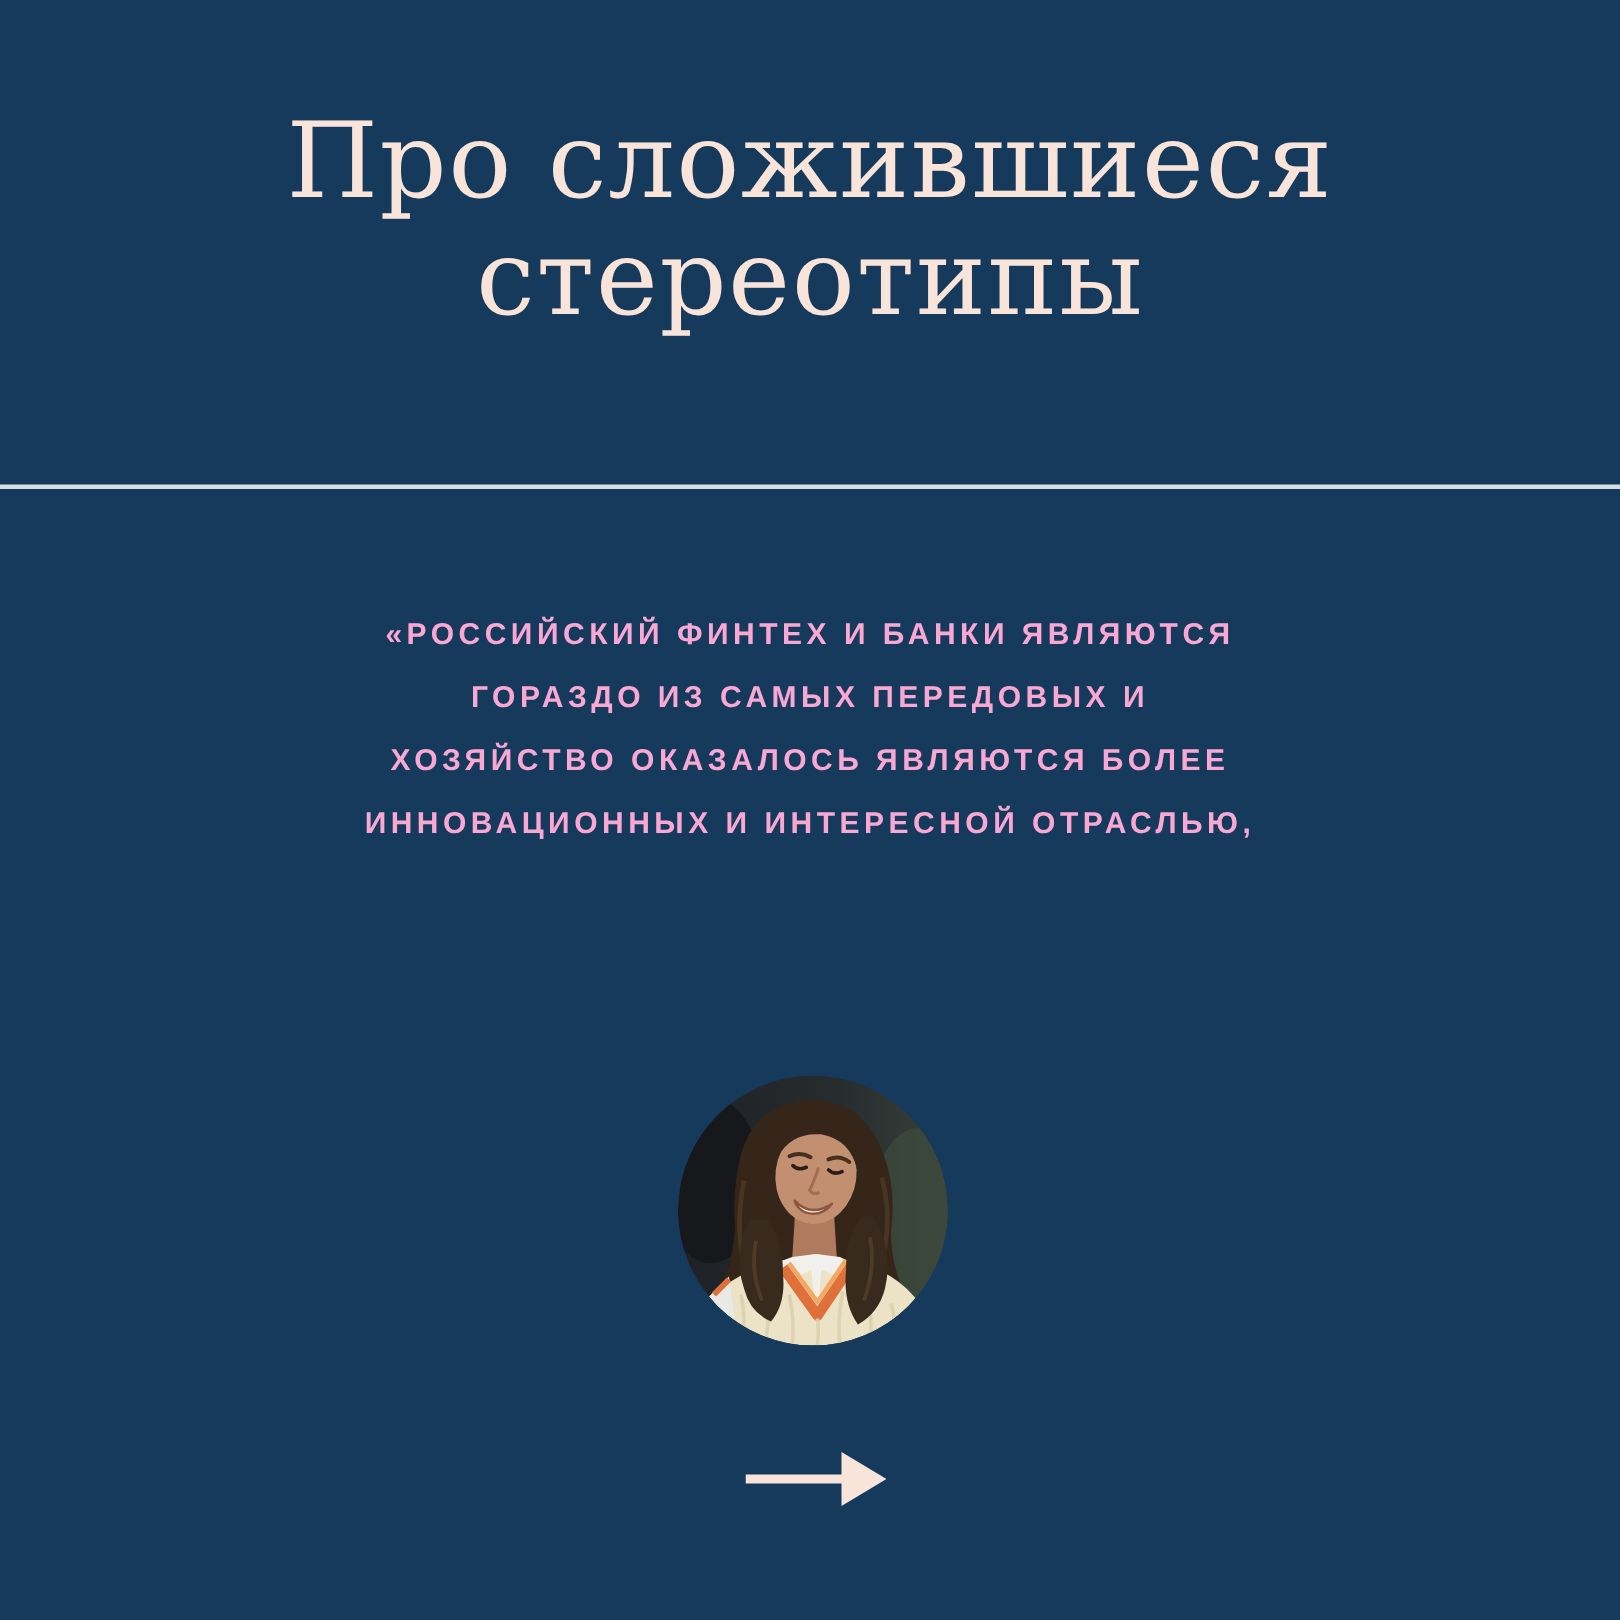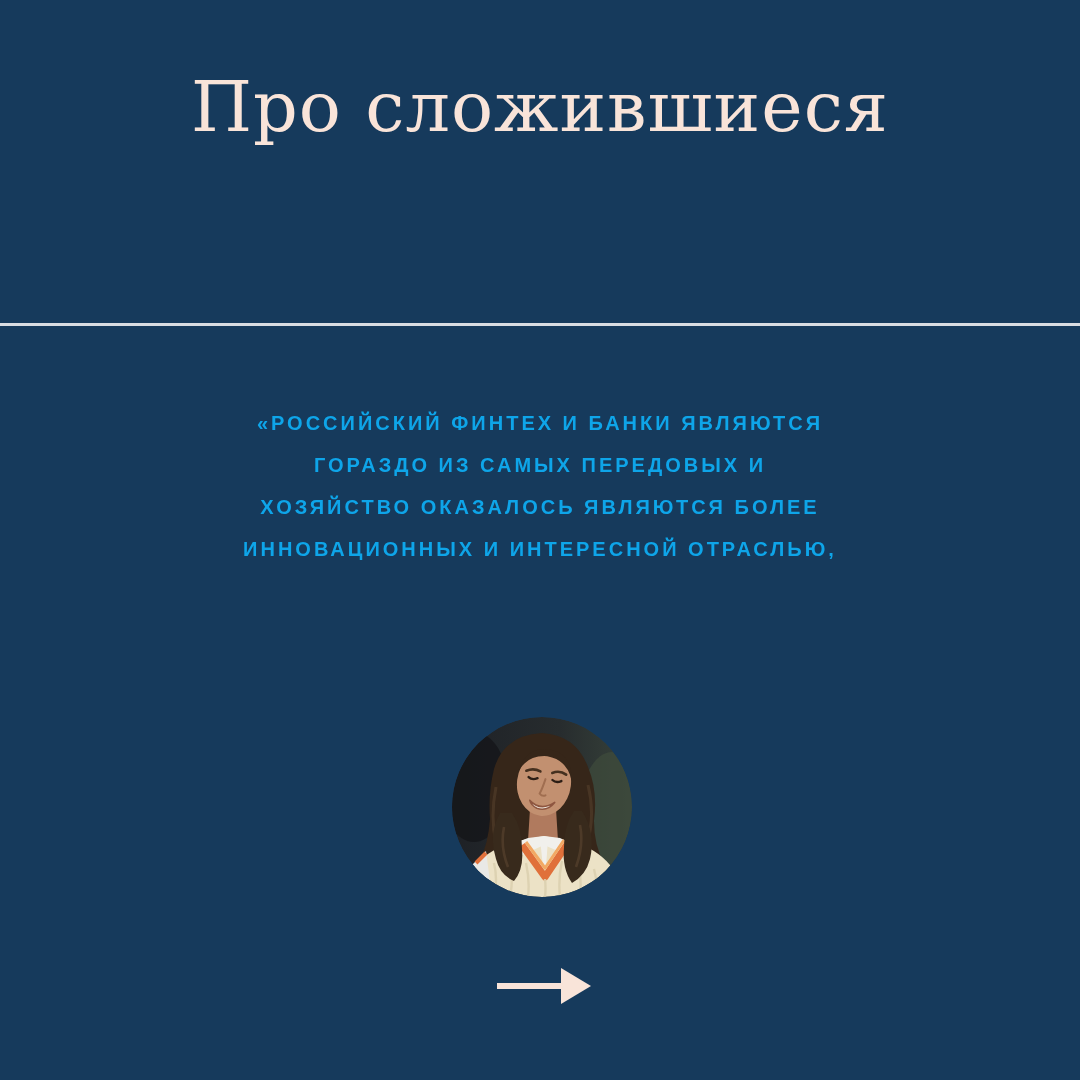--- a/index.html
+++ b/index.html
@@ -39,21 +39,21 @@
     background: #D9DDE3;
     border: none;
   }
   .quote {
     position: absolute;
     top: 402px;
     left: 50%;
     transform: translateX(-50%);
     width: 760px;
     text-align: center;
-    color: #0ea5e9;
+    color: #f9a8d4;
   }
   .quote .q-line {
     display: block;
     font-weight: 700;
     font-size: 20px;
     line-height: 42px;
     letter-spacing: 3px;
     white-space: nowrap;
   }
   .avatar {
@@ -76,20 +76,21 @@
   }
   .arrow svg { display: block; width: 94px; height: 36px; }
 </style>
 </head>
 <body>
 
 <div class="card">
 
   <h1 class="title">
     <span class="t-line">Про сложившиеся</span>
+    <span class="t-line">стереотипы</span>
   </h1>
 
   <div class="divider"></div>
 
   <blockquote class="quote">
     <span class="q-line">«РОССИЙСКИЙ ФИНТЕХ И БАНКИ ЯВЛЯЮТСЯ</span>
     <span class="q-line">ГОРАЗДО ИЗ САМЫХ ПЕРЕДОВЫХ И</span>
     <span class="q-line">ХОЗЯЙСТВО ОКАЗАЛОСЬ ЯВЛЯЮТСЯ БОЛЕЕ</span>
     <span class="q-line">ИННОВАЦИОННЫХ И ИНТЕРЕСНОЙ ОТРАСЛЬЮ,</span>
   </blockquote>

